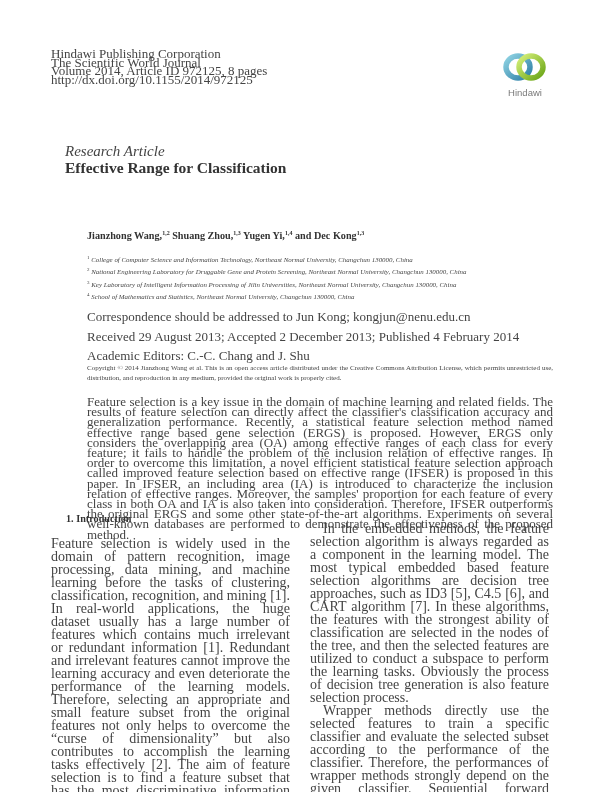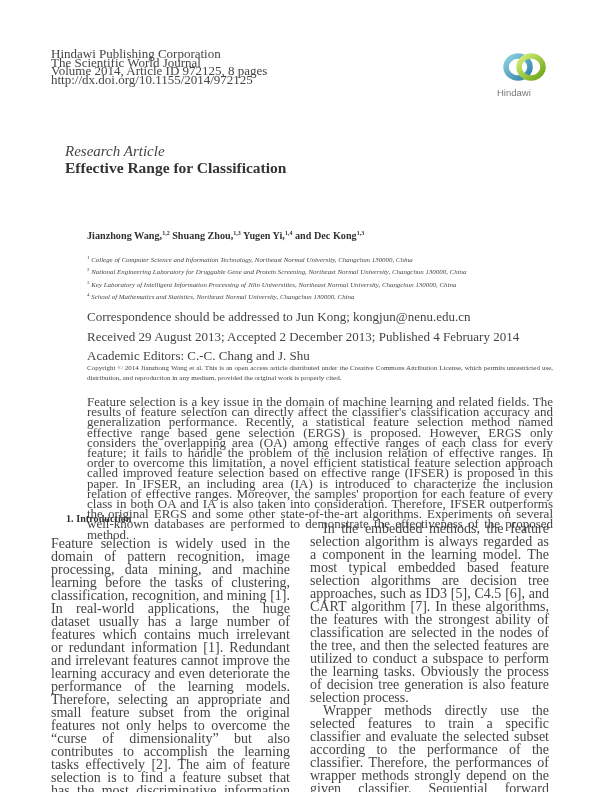--- a/index.html
+++ b/index.html
@@ -1,20 +1,20 @@
 <!DOCTYPE html>
 <html><head>
 <meta charset="utf-8">
 <style>
   html, body { margin: 0; padding: 0; background: #ffffff; }
   body { width: 600px; height: 792px; position: relative; overflow: hidden; font-family: "Liberation Serif", "DejaVu Serif", serif; color: #333; }
   .header-meta { position: absolute; left: 51px; top: 50px; font-size: 13px; line-height: 8.6px; color: #444; }
   .header-meta div { white-space: nowrap; }
   .logo { position: absolute; left: 497px; top: 47px; width: 56px; height: 56px; }
-  .logo-text { position: absolute; left: 497px; top: 87px; width: 56px; text-align: left; font-family: "Liberation Sans", "DejaVu Sans", sans-serif; font-size: 9.5px; color: #7a7a7a; }
+  .logo-text { position: absolute; left: 497px; top: 87px; width: 56px; text-align: center; font-family: "Liberation Sans", "DejaVu Sans", sans-serif; font-size: 9.5px; color: #7a7a7a; }
   .article-type { position: absolute; left: 65px; top: 143px; font-style: italic; font-size: 15px; color: #444; }
   .title { position: absolute; left: 65px; top: 158px; font-weight: bold; font-size: 15.5px; line-height: 20px; color: #333; width: 420px; }
   .authors { position: absolute; left: 87px; top: 230px; font-weight: bold; font-size: 10.2px; color: #333; white-space: nowrap; }
   .authors sup { font-size: 6px; font-weight: bold; vertical-align: 4px; }
   .affils { position: absolute; left: 87px; top: 253px; font-size: 6.9px; line-height: 10.3px; font-style: italic; color: #444; white-space: nowrap; }
   .affils sup { font-style: normal; font-size: 5px; vertical-align: 3px; }
   .meta-line { position: absolute; left: 87px; font-size: 13px; color: #444; white-space: nowrap; }
   .copyright { position: absolute; left: 87px; top: 363px; width: 466px; font-size: 7px; line-height: 10.2px; color: #444; text-align: justify; }
   .abstract { position: absolute; left: 87px; top: 397px; width: 466px; font-size: 13px; line-height: 10.2px; color: #444; text-align: justify; }
   .section-heading { position: absolute; left: 51px; top: 513px; font-weight: bold; font-size: 10.2px; color: #333; margin-left: 15px; }

